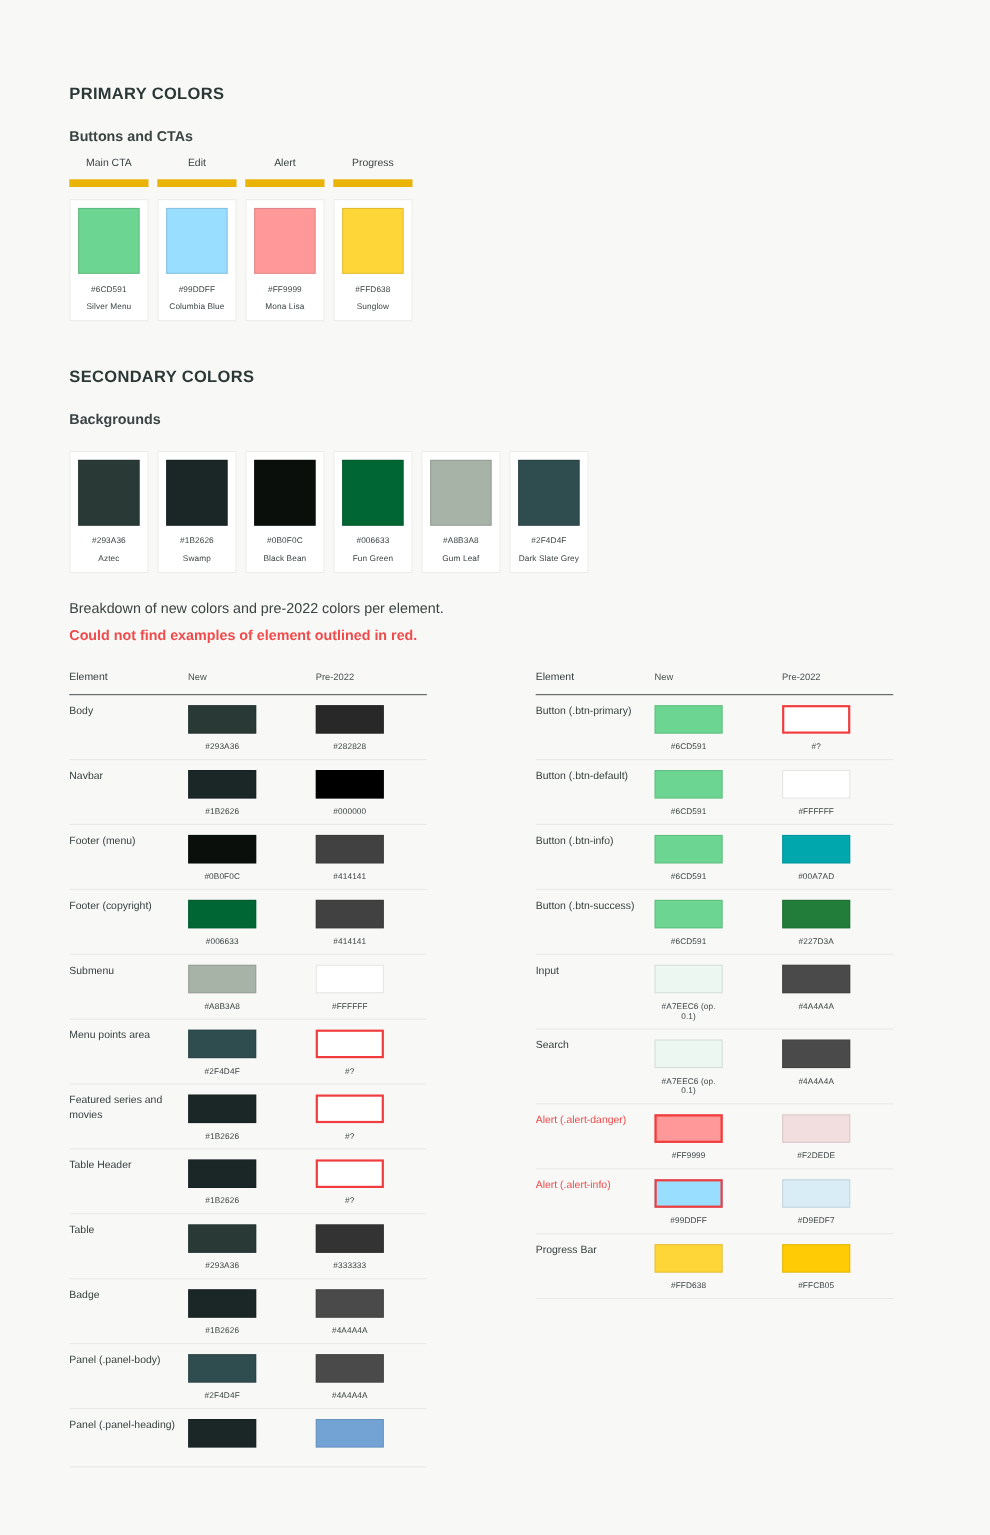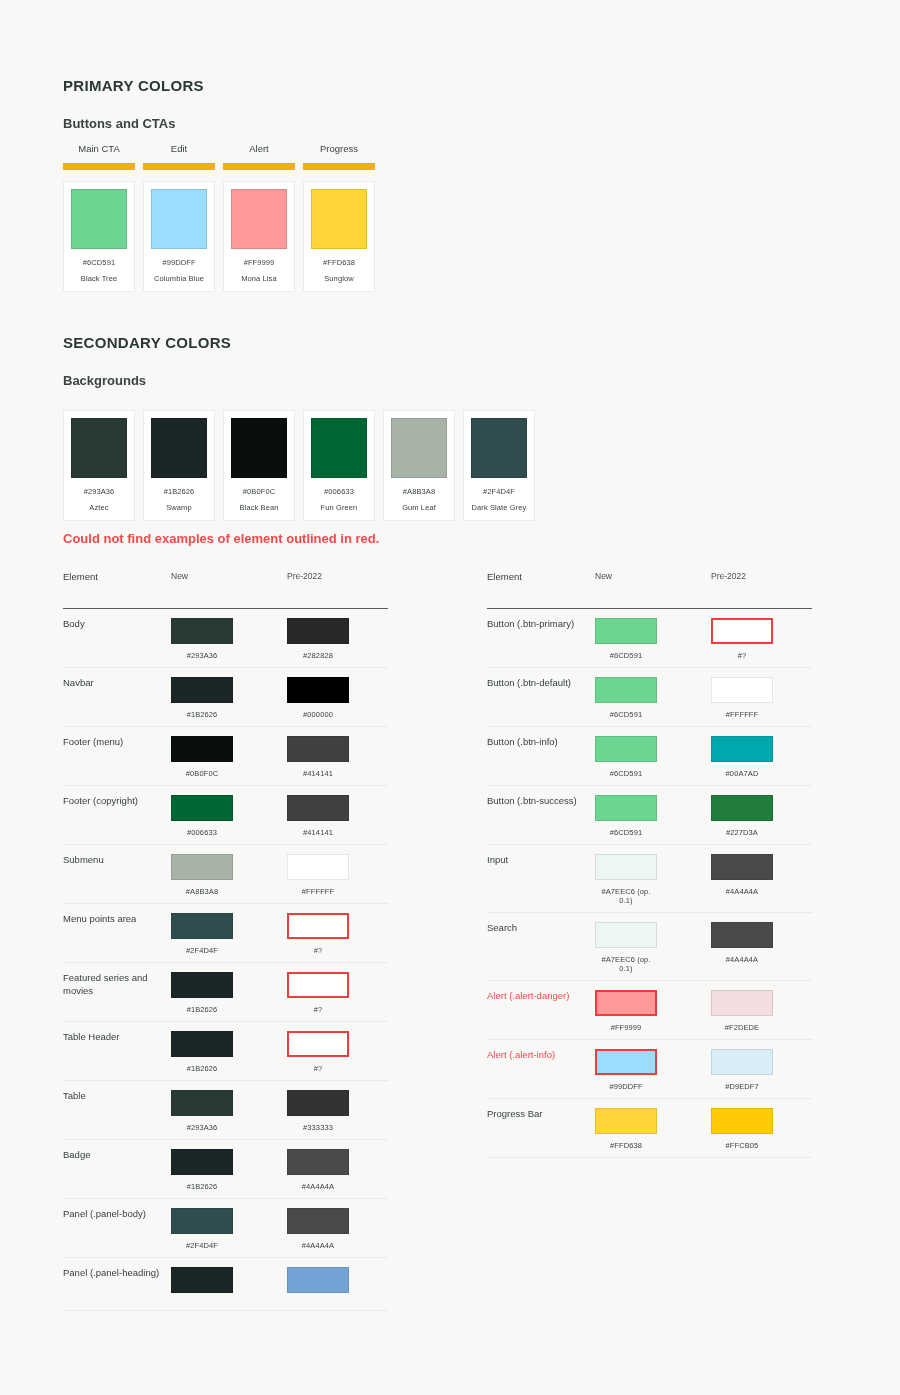--- a/index.html
+++ b/index.html
@@ -109,21 +109,21 @@
     margin-top: 25px;
     display: flex;
     padding-left: 63px;
     gap: 99px;
   }
 
   .ctable { width: 325px; }
 
   .ct-head {
     display: flex;
-    padding-bottom: 24px;
+    padding-bottom: 8px;
     border-bottom: 1.5px solid #555c5b;
     font-size: 8.5px;
     color: #4a5251;
   }
   .ct-row {
     display: flex;
     align-items: flex-start;
     padding: 9px 0 7px 0;
     border-bottom: 1px solid #e9e9e7;
     min-height: 53px;
@@ -163,21 +163,21 @@
 
 
   <div class="section-heading h-primary">PRIMARY COLORS</div>
   <div class="sub-label">Buttons and CTAs</div>
   <div class="swatch-row primary-row" id="primary-row">
       <div class="swatch-col">
         <div class="col-head">Main CTA</div>
         <div class="swatch-card">
           <div class="chip" style="background: rgb(108, 213, 145);"></div>
           <div class="hexline">#6CD591</div>
-          <div class="nameline">Black Tree</div>
+          <div class="nameline">Silver Menu</div>
         </div>
       </div>
       <div class="swatch-col">
         <div class="col-head">Edit</div>
         <div class="swatch-card">
           <div class="chip" style="background: rgb(153, 221, 255);"></div>
           <div class="hexline">#99DDFF</div>
           <div class="nameline">Columbia Blue</div>
         </div>
       </div>
@@ -239,20 +239,21 @@
       </div>
       <div class="swatch-col">
         <div class="swatch-card">
           <div class="chip" style="background: rgb(47, 77, 79);"></div>
           <div class="hexline">#2F4D4F</div>
           <div class="nameline">Dark Slate Grey</div>
         </div>
       </div>
     </div>
 
+  <div class="intro-text">Breakdown of new colors and pre-2022 colors per element.</div>
   <div class="intro-red">Could not find examples of element outlined in red.</div>
 
   <div class="tables-wrap">
     <div class="ctable" id="table-left">
         <div class="ct-head">
           <div class="c-el">Element</div>
           <div class="c-new">New</div>
           <div class="c-old">Pre-2022</div>
         </div>
         <div class="ct-row">

